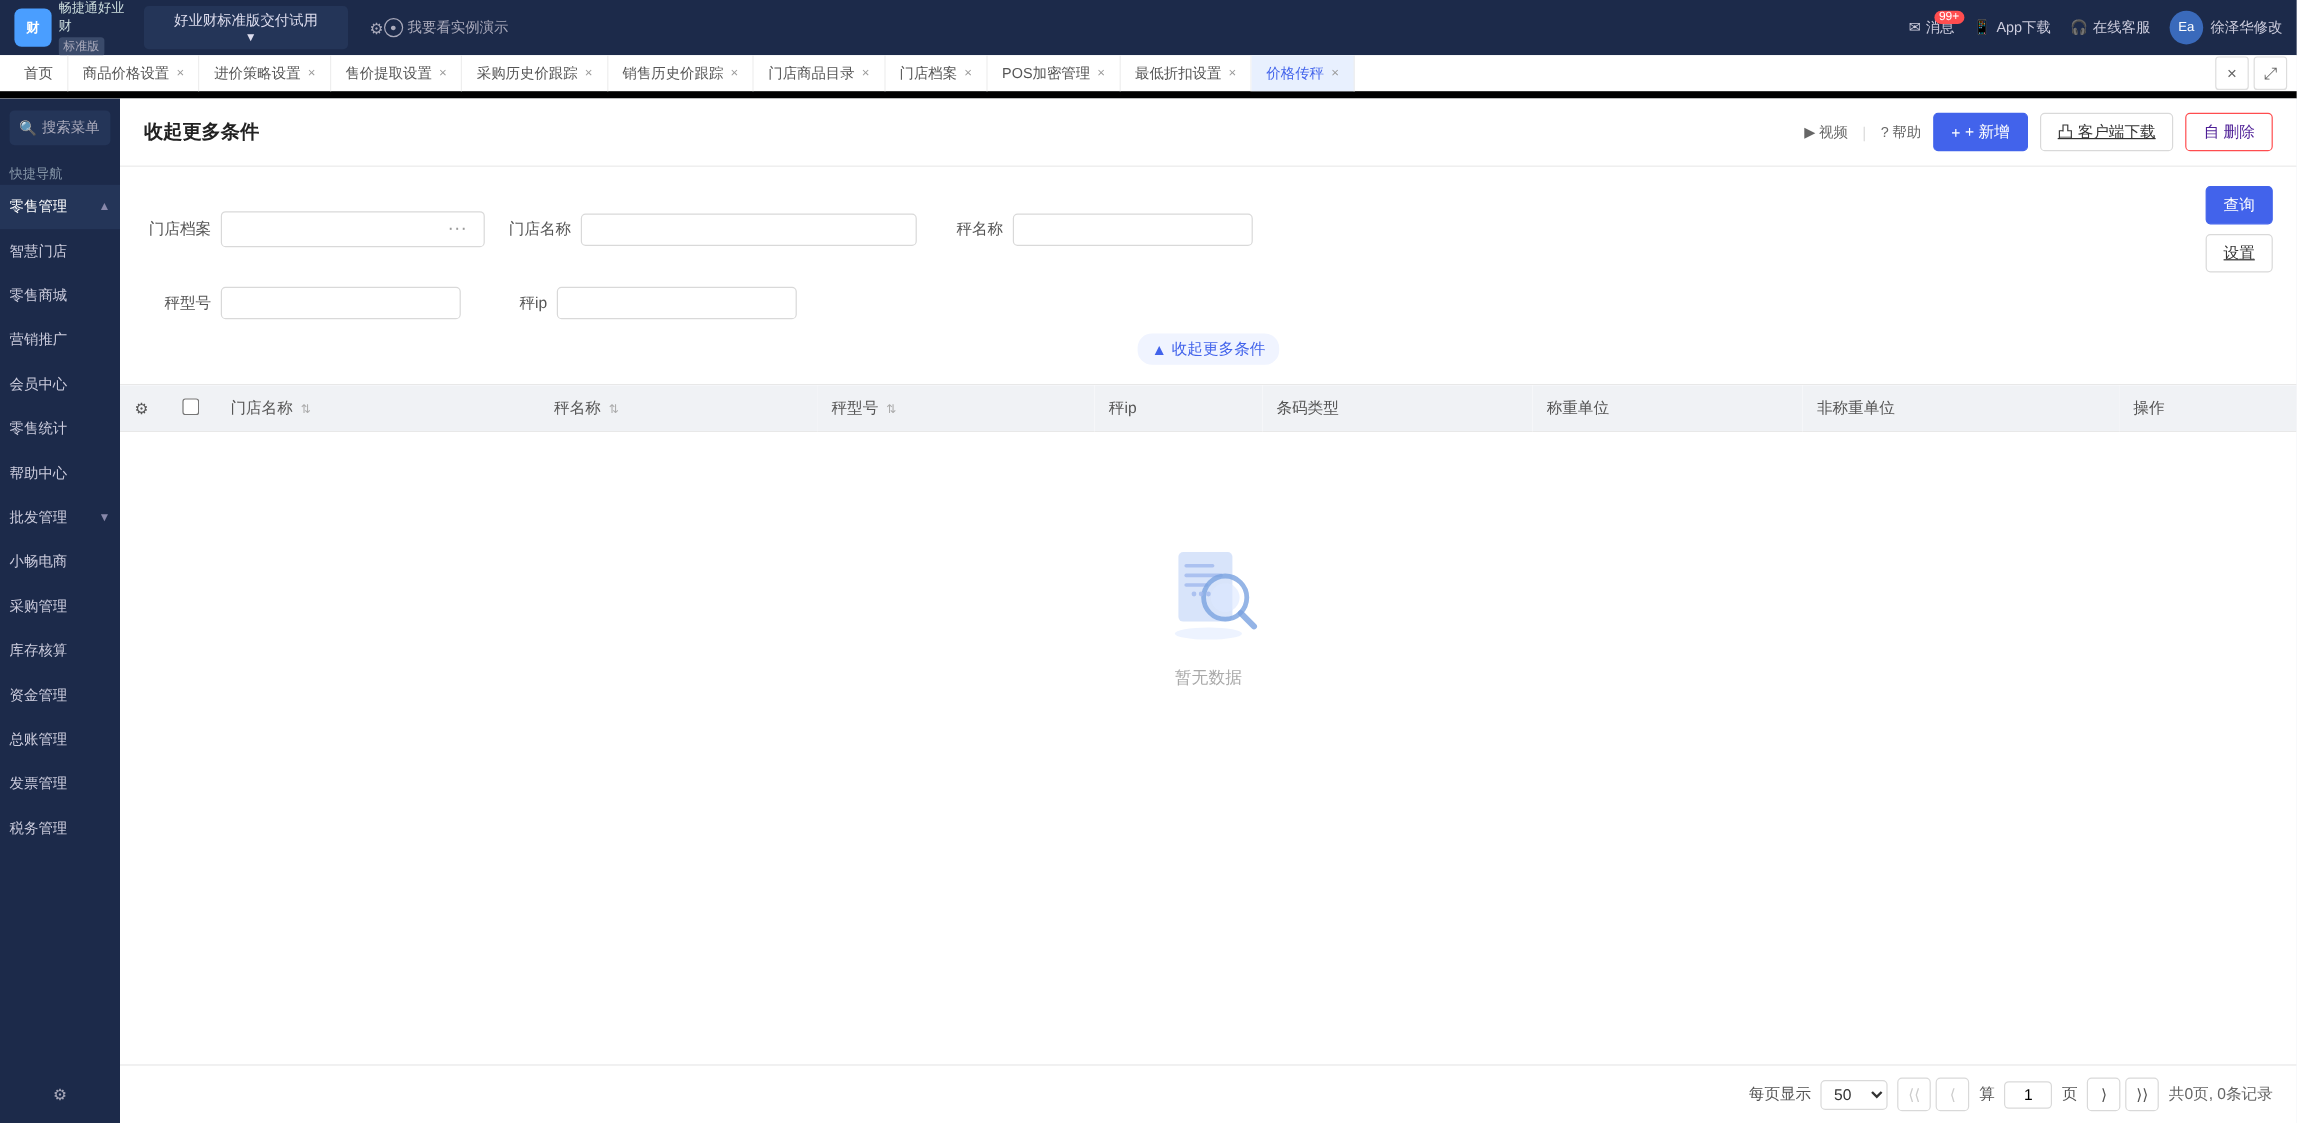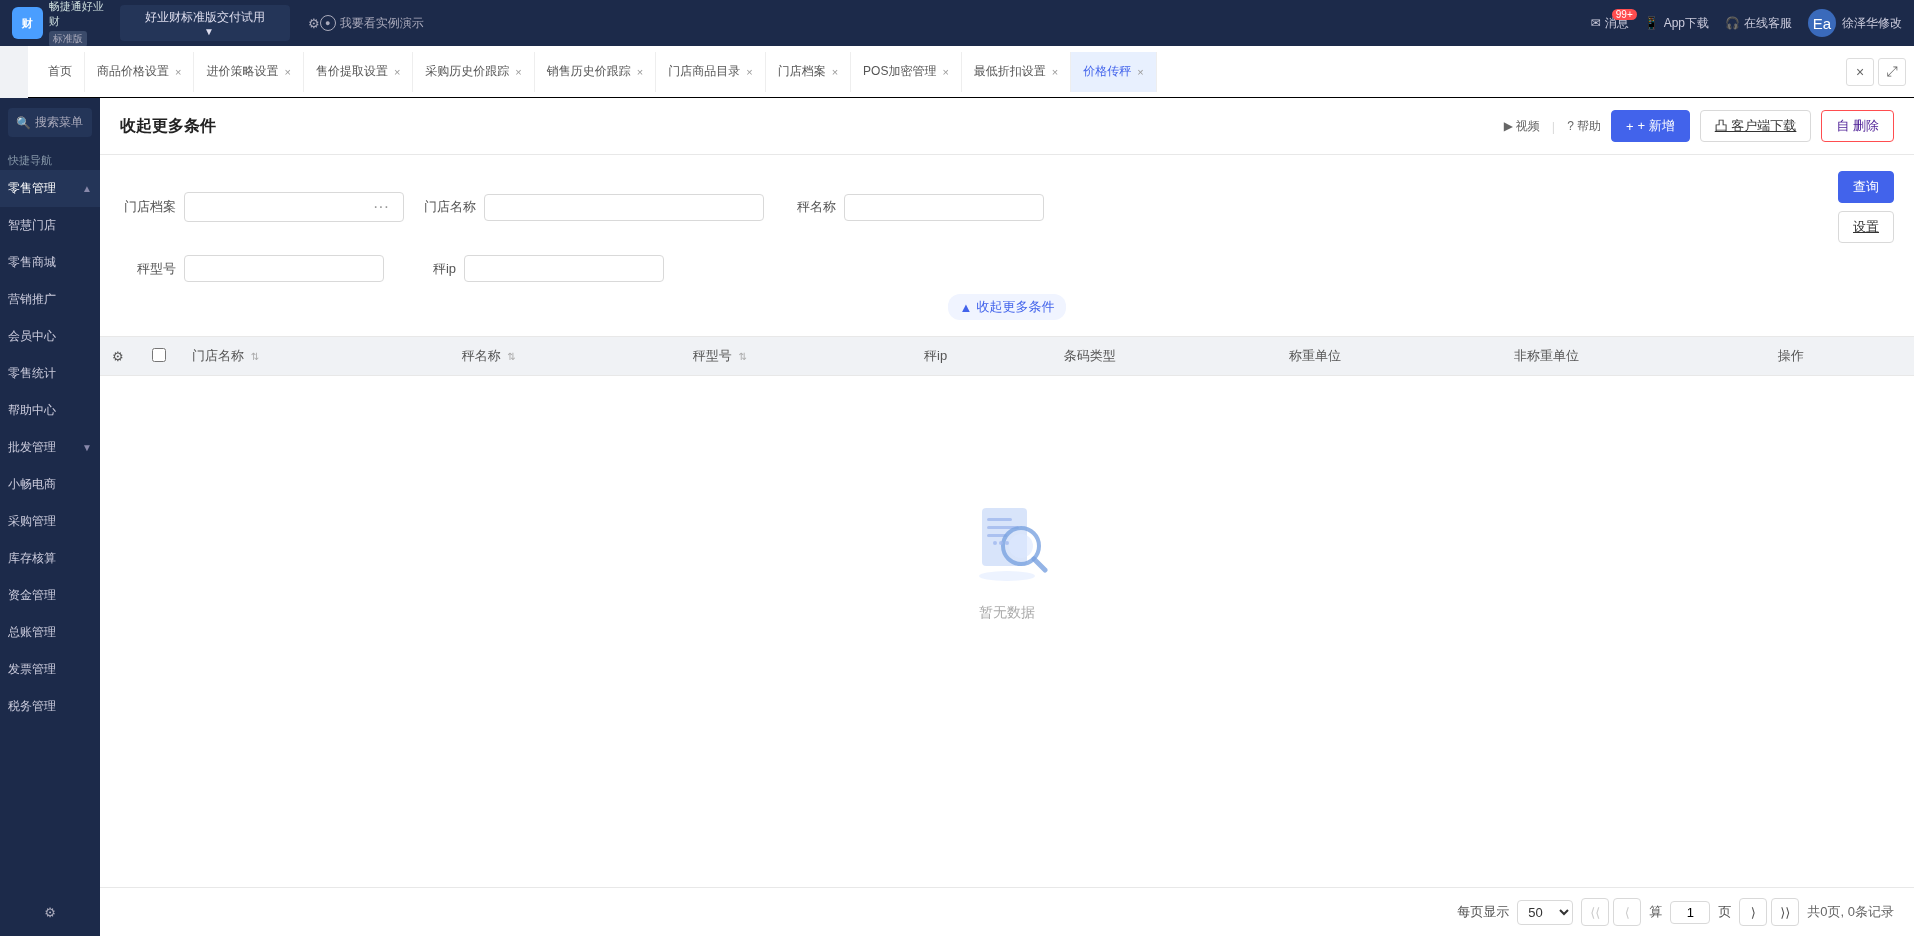--- a/index.html
+++ b/index.html
@@ -14,24 +14,24 @@
     .logo-icon { width: 32px; height: 32px; background: #4a9eff; border-radius: 6px; display: flex; align-items: center; justify-content: center; font-size: 11px; color: #fff; font-weight: bold; margin-right: 6px; }
     .version-badge { font-size: 10px; background: #3a4a6a; border-radius: 3px; padding: 1px 4px; color: #aab; margin-top: 2px; display: inline-block; }
     .env-selector { display: flex; align-items: center; background: #243558; border-radius: 4px; padding: 4px 10px; margin-right: 12px; cursor: pointer; font-size: 12px; color: #dde; min-width: 170px; flex-direction: column; }
     .env-selector .arrow { margin-left: 8px; font-size: 10px; }
     .env-gear { margin-left: 6px; cursor: pointer; color: #aab; }
     .demo-btn { display: flex; align-items: center; color: #aab; font-size: 12px; cursor: pointer; margin-right: auto; }
     .demo-btn .circle-icon { width: 16px; height: 16px; border-radius: 50%; border: 1px solid #aab; display: flex; align-items: center; justify-content: center; margin-right: 4px; font-size: 9px; }
     .top-right { display: flex; align-items: center; gap: 16px; }
     .top-right-item { display: flex; align-items: center; gap: 4px; color: #ccd; font-size: 12px; cursor: pointer; position: relative; }
     .badge { background: #ff4d4f; color: #fff; font-size: 10px; border-radius: 8px; padding: 0 4px; position: absolute; top: -6px; right: -8px; }
-    .user-avatar { width: 28px; height: 28px; border-radius: 50%; background: #3a6abb; display: flex; align-items: center; justify-content: center; font-size: 15px; color: #fff; }
-
-    
-    .tab-bar { display: flex; align-items: center; height: 52px; background: #fff; border-bottom: 1px solid #000000; padding: 0 8px; flex-shrink: 0; overflow: hidden; margin-left: 28px; }
+    .user-avatar { width: 28px; height: 28px; border-radius: 50%; background: #3a6abb; display: flex; align-items: center; justify-content: center; font-size: 11px; color: #fff; }
+
+    
+    .tab-bar { display: flex; align-items: center; height: 36px; background: #fff; border-bottom: 6px solid #000000; padding: 0 8px; flex-shrink: 0; overflow: hidden; }
     .tab-item { display: flex; align-items: center; padding: 0 12px; height: 40px; font-size: 12px; color: #555; cursor: pointer; border-right: 1px solid #eee; white-space: nowrap; position: relative; flex-shrink: 0; }
     .tab-item.active { background: #e8f0fe; color: #4263eb; font-weight: 500; }
     .tab-close { margin-left: 6px; font-size: 11px; color: #999; cursor: pointer; }
     .tab-bar-right { margin-left: auto; display: flex; align-items: center; gap: 4px; }
     .tab-bar-btn { width: 28px; height: 28px; display: flex; align-items: center; justify-content: center; cursor: pointer; color: #666; font-size: 14px; border: 1px solid #ddd; border-radius: 3px; background: #fff; }
 
     
     .main-layout { display: flex; flex: 1; overflow: hidden; }
 
     
@@ -74,21 +74,21 @@
 
     
     .table-container { flex: 1; overflow: auto; padding: 0; background: #fff; }
     .data-table { width: 100%; border-collapse: collapse; }
     .data-table th { background: #f0f2f5; padding: 10px 12px; text-align: left; font-size: 13px; font-weight: 500; color: #555; border-bottom: 1px solid #e8e8e8; white-space: nowrap; position: sticky; top: 0; z-index: 1; }
     .data-table td { padding: 10px 12px; font-size: 13px; color: #333; border-bottom: 1px solid #f0f0f0; }
     .th-gear { width: 40px; text-align: center; }
     .th-check { width: 40px; text-align: center; }
     .sortable { cursor: pointer; }
     .sort-icon { font-size: 10px; color: #aaa; margin-left: 3px; }
-    .empty-state { display: flex; flex-direction: column; align-items: center; justify-content: center; padding: 112px 0; }
+    .empty-state { display: flex; flex-direction: column; align-items: center; justify-content: center; padding: 80px 0; }
     .empty-icon { width: 100px; height: 100px; margin-bottom: 16px; }
     .empty-text { color: #aaa; font-size: 14px; }
 
     
     .pagination-bar { background: #fff; border-top: 1px solid #e8e8e8; padding: 10px 20px; display: flex; align-items: center; justify-content: flex-end; gap: 8px; font-size: 13px; color: #555; flex-shrink: 0; }
     .page-size-select { border: 1px solid #d9d9d9; border-radius: 4px; padding: 3px 6px; font-size: 13px; color: #333; background: #fff; }
     .page-nav { display: flex; align-items: center; gap: 4px; }
     .page-btn { width: 28px; height: 28px; display: flex; align-items: center; justify-content: center; border: 1px solid #d9d9d9; border-radius: 4px; cursor: pointer; color: #555; background: #fff; font-size: 13px; }
     .page-btn.disabled { color: #ccc; cursor: not-allowed; }
     .page-input { border: 1px solid #d9d9d9; border-radius: 4px; width: 40px; text-align: center; padding: 3px; font-size: 13px; }

